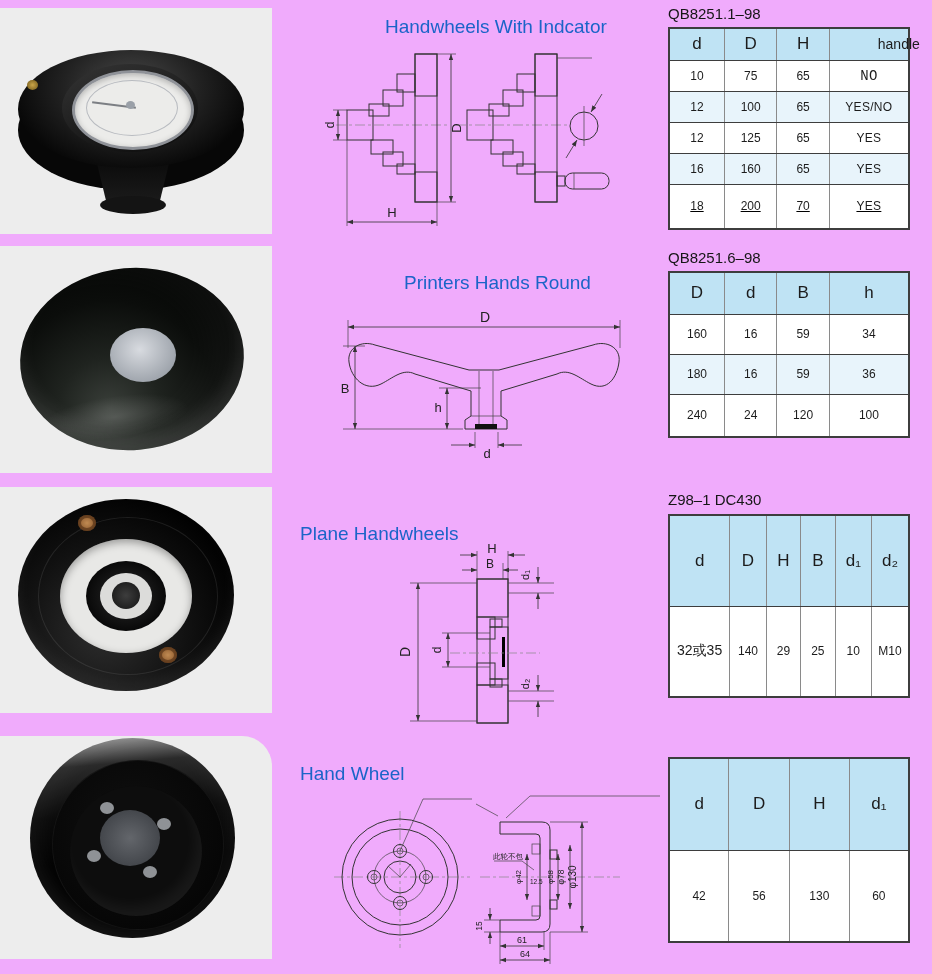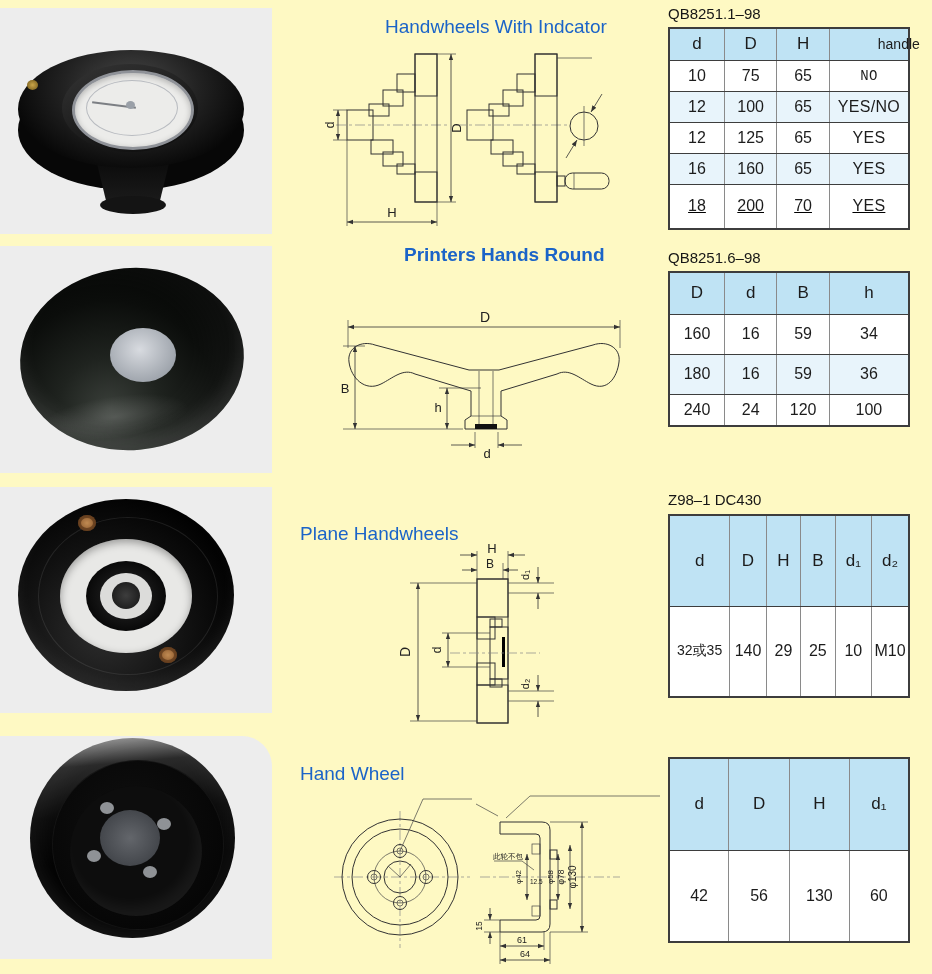--- a/index.html
+++ b/index.html
@@ -1,30 +1,30 @@
 <!DOCTYPE html>
 <html><head>
 <meta charset="utf-8">
 <style>
   html,body{margin:0;padding:0;background:#fff;}
-  #root{position:relative;width:932px;height:974px;background:#fef9c3;overflow:hidden;
+  #root{position:relative;width:932px;height:974px;background:#f0abfc;overflow:hidden;
         font-family:"Liberation Sans","DejaVu Sans",sans-serif;}
   
   .photo{position:absolute;left:0;width:272px;background:#ededed;overflow:hidden;}
   .photo div{position:absolute;}
   .r50{border-radius:50%;}
   
   .title{position:absolute;color:#1b64c8;font-size:19px;white-space:nowrap;}
   .code{position:absolute;color:#161616;font-size:15px;white-space:nowrap;}
   
   table.tbl{position:absolute;border-collapse:collapse;table-layout:fixed;background:#fff;
             border:2px solid #3d3d3d;}
   table.tbl td{border-left:1px solid #8a8a8a;border-right:1px solid #8a8a8a;
                border-top:1.5px solid #3d3d3d;border-bottom:1.5px solid #3d3d3d;
-               text-align:center;vertical-align:middle;font-size:16px;color:#1c1c1c;padding:0;}
+               text-align:center;vertical-align:middle;font-size:12px;color:#1c1c1c;padding:0;}
   table.tbl tr.hdr td{background:#bfe3f4;font-size:17px;}
   table.tbl tr.alt td{background:#e8f4fb;}
   td.sm{font-size:12.5px;letter-spacing:.3px;}
   
   svg{position:absolute;overflow:visible;}
   .ln{fill:none;stroke:#333;stroke-width:1;}
   .thin{fill:none;stroke:#444;stroke-width:.7;}
   .cl{fill:none;stroke:#888;stroke-width:.7;stroke-dasharray:10 3 3 3;}
   .dim{fill:none;stroke:#333;stroke-width:.8;marker-start:url(#ar);marker-end:url(#ar);}
   .dimE{fill:none;stroke:#333;stroke-width:.8;marker-end:url(#ar);}
@@ -71,21 +71,21 @@
     <div style="left:52px;top:24px;width:170px;height:168px;background:radial-gradient(ellipse at 45% 40%,#101010,#060606 72%);border:1px solid rgba(255,255,255,.05);" class="r50"></div>
     <div style="left:70px;top:50px;width:132px;height:130px;background:#0d0d0d;box-shadow:inset -6px -10px 14px rgba(255,255,255,.05);" class="r50"></div>
     <div style="left:100px;top:74px;width:60px;height:56px;background:radial-gradient(#63666b,#43464b 72%);" class="r50"></div>
     <div style="left:100px;top:66px;width:14px;height:12px;background:#8f9296;" class="r50"></div>
     <div style="left:87px;top:114px;width:14px;height:12px;background:#8f9296;" class="r50"></div>
     <div style="left:157px;top:82px;width:14px;height:12px;background:#8f9296;" class="r50"></div>
     <div style="left:143px;top:130px;width:14px;height:12px;background:#8f9296;" class="r50"></div>
   </div>
 
   <div class="title" style="left:385px;top:16px;">Handwheels With Indcator</div>
-  <div class="title" style="left:404px;top:244px;font-weight:bold;">Printers Hands Round</div>
+  <div class="title" style="left:404px;top:272px;">Printers Hands Round</div>
   <div class="title" style="left:300px;top:523px;">Plane Handwheels</div>
   <div class="title" style="left:300px;top:763px;">Hand Wheel</div>
 
   <svg style="left:330px;top:44px;" width="322" height="192" viewBox="0 0 322 192">
     <defs>
       <pattern id="xh" width="7" height="7" patternUnits="userSpaceOnUse">
         <path d="M0,7 L7,0 M0,0 L7,7" stroke="#555" stroke-width=".6"></path>
       </pattern>
       <pattern id="hh" width="6" height="6" patternUnits="userSpaceOnUse">
         <path d="M0,6 L6,0" stroke="#555" stroke-width=".7"></path>
@@ -326,21 +326,21 @@
           <td>16</td>
           <td>59</td>
           <td>34</td>
     </tr>
     <tr class="alt" style="height:40px;">
       <td>180</td>
           <td>16</td>
           <td>59</td>
           <td>36</td>
     </tr>
-    <tr style="height:32px;border-radius:10px;">
+    <tr style="height:43px;border-radius:10px;">
       <td>240</td>
           <td>24</td>
           <td>120</td>
           <td>100</td>
     </tr>
   </tbody>
     </table>
 
   <table class="tbl" style="left:668px;top:514px;width:242px;">
     <colgroup>

